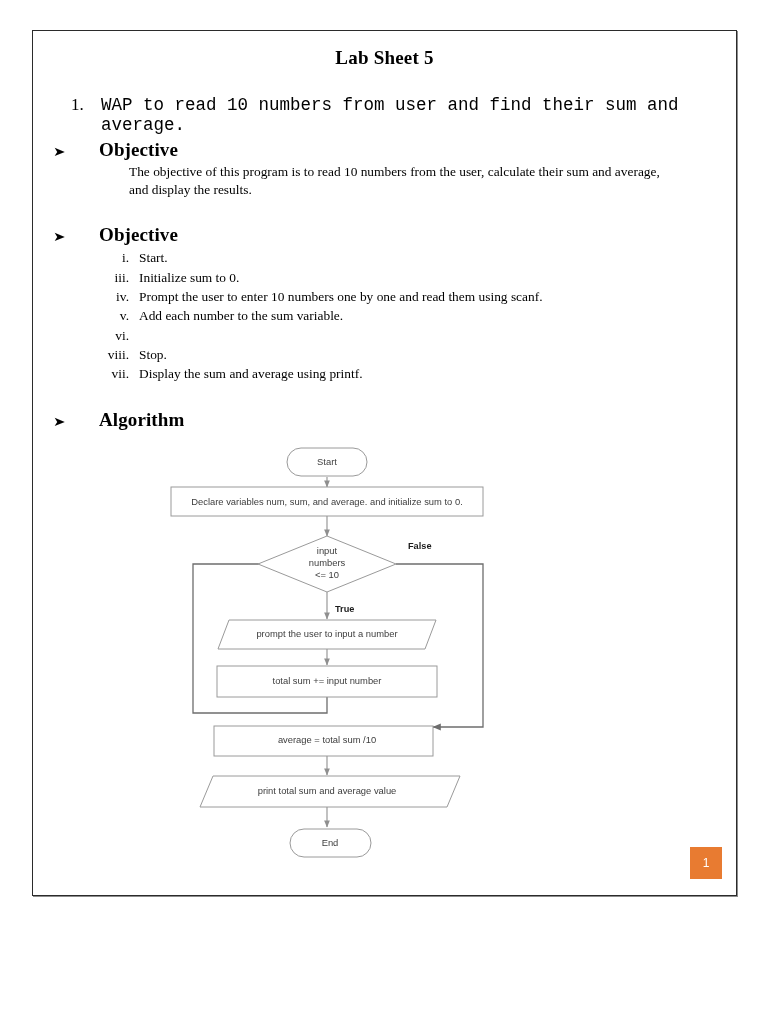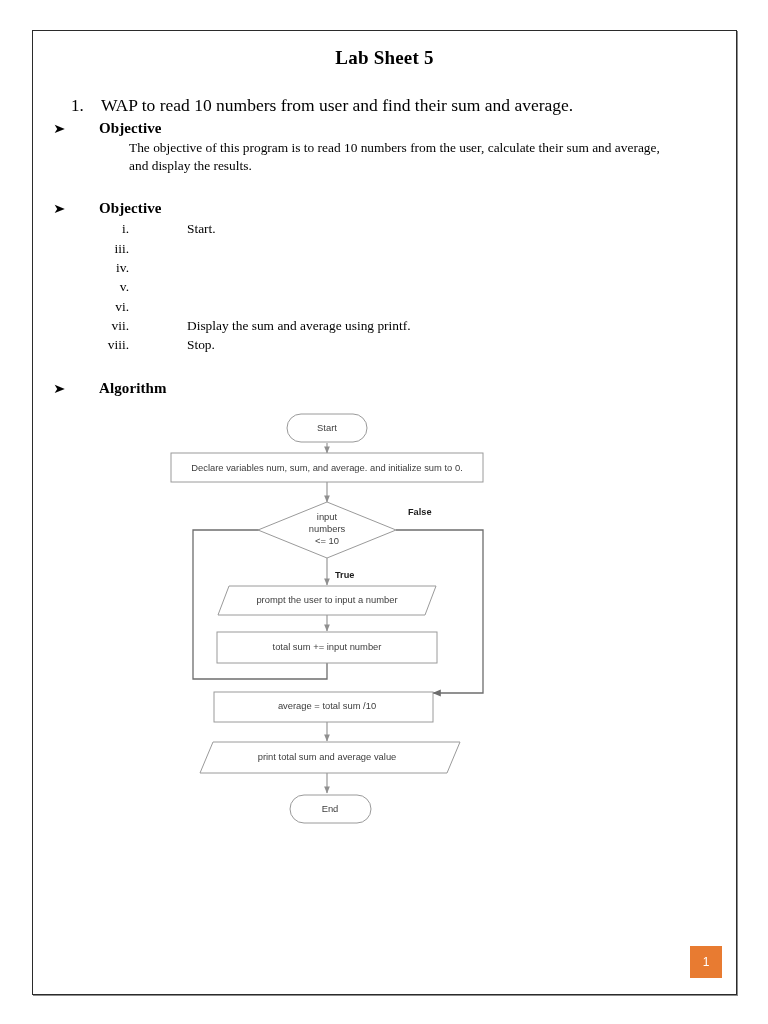--- a/index.html
+++ b/index.html
@@ -15,21 +15,21 @@
     position: relative;
     overflow: hidden;
   }
 
   
   #page-sheet {
     position: absolute;
     left: 32px;
     top: 30px;
     width: 705px;
-    height: 965px;
+    height: 866px;
     background: #ffffff;
     border: 1px solid #2b2b2b;
     box-sizing: border-box;
     box-shadow: 1px 1px 0 #8c8c8c;
   }
 
   
   #doc-title {
     text-align: center;
     font-family: "Liberation Serif", serif;
@@ -45,40 +45,40 @@
     align-items: baseline;
     font-size: 17.5px;
     margin: 26px 0 0 0;
     padding-left: 38px;
   }
   .q-num {
     width: 30px;
     flex: 0 0 30px;
     font-size: 17px;
   }
-  .q-text { flex: 1; }
+  .q-text { flex: 1; font-family: Liberation Mono, monospace; }
 
   .bullet-row {
     display: flex;
     align-items: baseline;
     padding-left: 20px;
     margin-top: 4px;
   }
   .bullet-glyph {
     flex: 0 0 46px;
     font-family: "DejaVu Sans", sans-serif;
     font-size: 13px;
     line-height: 1;
     color: #000;
     transform: scaleX(1.15);
     transform-origin: left center;
   }
   .bullet-label {
     font-weight: bold;
-    font-size: 15px;
+    font-size: 19px;
     letter-spacing: 0.1px;
   }
 
   .body-para {
     margin: 2px 0 0 0;
     padding-left: 96px;
     padding-right: 62px;
     font-size: 13.4px;
     line-height: 1.32;
   }
@@ -97,21 +97,21 @@
     font-size: 13.4px;
     line-height: 1.44;
   }
   .algo-numeral {
     flex: 0 0 64px;
     text-align: right;
     padding-right: 10px;
     box-sizing: border-box;
     margin-left: 42px;
   }
-  .algo-text { flex: 1; margin-left: 48px; }
+  .algo-text { flex: 1; }
 
   
   #flowchart-wrap {
     position: relative;
     margin-top: 6px;
     height: 440px;
   }
   #flowchart-svg {
     position: absolute;
     left: 0;
@@ -185,37 +185,40 @@
     <span class="bullet-glyph">➤</span>
     <span class="bullet-label">Objective</span>
   </div>
   <ul id="algorithm-list">
     <li class="algo-item">
       <span class="algo-numeral">i.</span>
       <span class="algo-text">Start.</span>
     </li>
     <li class="algo-item">
       <span class="algo-numeral">iii.</span>
+      <span class="algo-text">Initialize sum to 0.</span>
     </li>
     <li class="algo-item">
       <span class="algo-numeral">iv.</span>
+      <span class="algo-text">Prompt the user to enter 10 numbers one by one and read them using scanf.</span>
     </li>
     <li class="algo-item">
       <span class="algo-numeral">v.</span>
+      <span class="algo-text">Add each number to the sum variable.</span>
     </li>
     <li class="algo-item">
       <span class="algo-numeral">vi.</span>
+    </li>
+    <li class="algo-item">
+      <span class="algo-numeral">viii.</span>
+      <span class="algo-text">Stop.</span>
     </li>
     <li class="algo-item">
       <span class="algo-numeral">vii.</span>
       <span class="algo-text">Display the sum and average using printf.</span>
-    </li>
-    <li class="algo-item">
-      <span class="algo-numeral">viii.</span>
-      <span class="algo-text">Stop.</span>
     </li>
   </ul>
 
   <div class="section-gap"></div>
 
   <div class="bullet-row">
     <span class="bullet-glyph">➤</span>
     <span class="bullet-label">Algorithm</span>
   </div>
 

